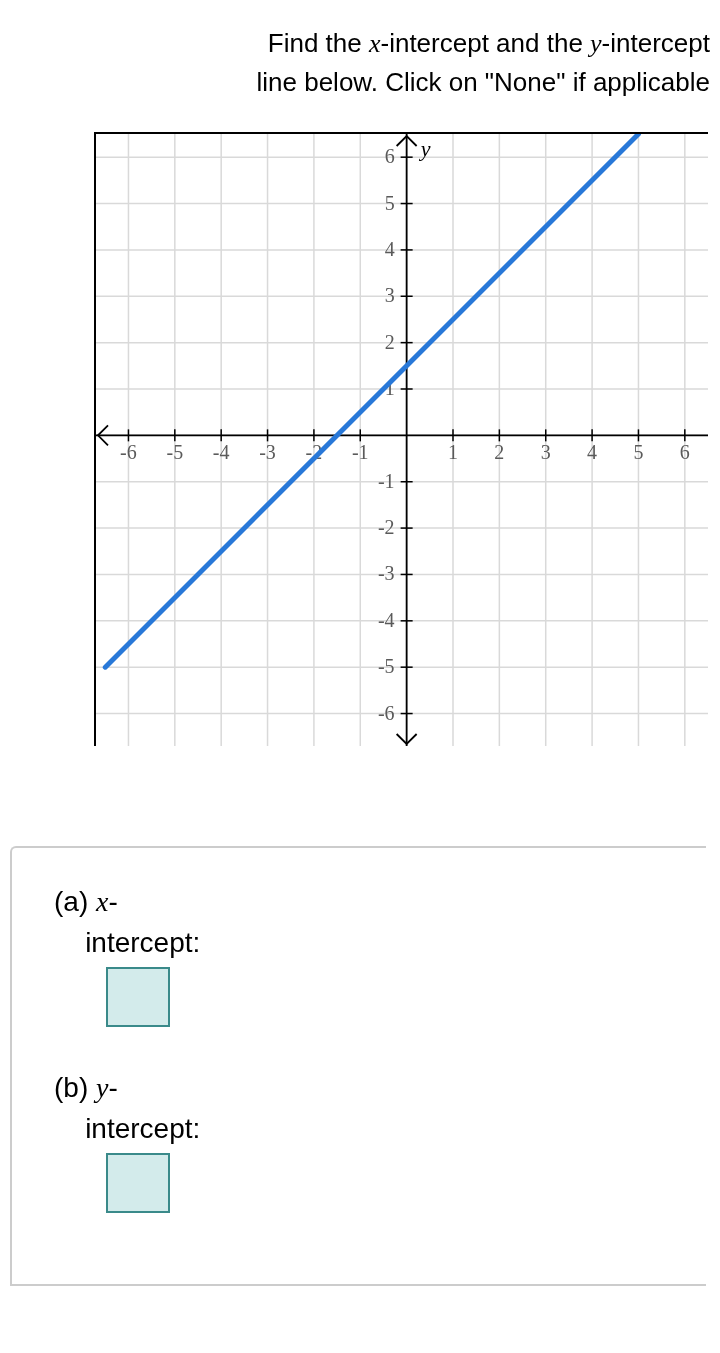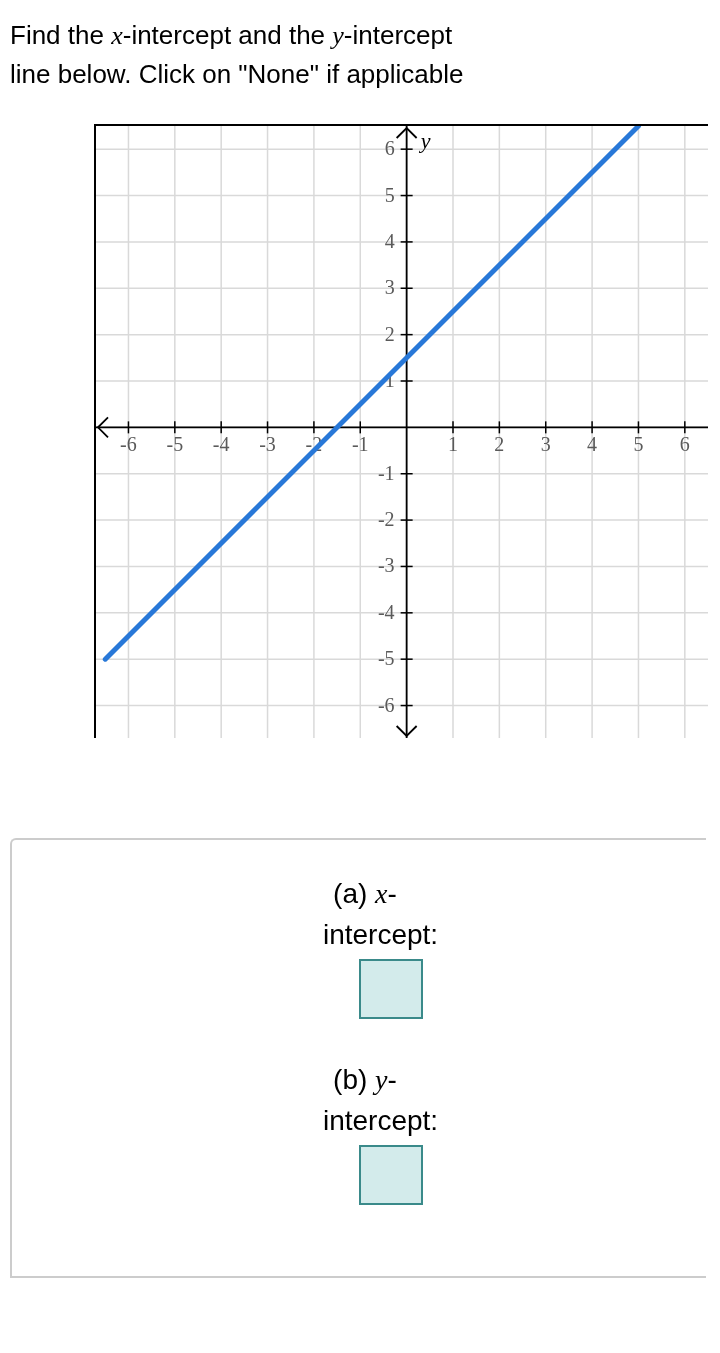--- a/index.html
+++ b/index.html
@@ -5,43 +5,43 @@
     * { margin: 0; padding: 0; box-sizing: border-box; }
     body {
       font-family: Verdana, Geneva, sans-serif;
       font-size: 26px;
       color: #000;
       background: #fff;
       width: 720px;
       overflow: hidden;
     }
     .question-text {
-      padding: 16px 10px 0 10px;
+      padding: 24px 10px 0 10px;
       line-height: 1.5;
+      text-align: right;
     }
     .italic { font-style: italic; font-family: 'Times New Roman', serif; }
     .chart-container {
       margin: 30px 0 0 94px;
       border: 2px solid #000;
       border-right: none;
       border-bottom: none;
       width: 614px;
       height: 614px;
       position: relative;
       background: #fff;
     }
     .chart-container svg { display: block; }
     .answer-box {
       margin: 100px 0 0 10px;
       border: 2px solid #ccc;
       border-right: none;
       border-radius: 6px 0 0 0;
       padding: 34px 30px 30px 42px;
       width: 696px;
-      text-align: center;
     }
     .answer-item { margin-bottom: 34px; }
     .answer-label { font-size: 28px; line-height: 1.45; }
     .input-box {
       display: inline-block;
       width: 64px;
       height: 60px;
       background: #d3ebeb;
       border: 2px solid #3a8a8a;
       margin-left: 52px;

